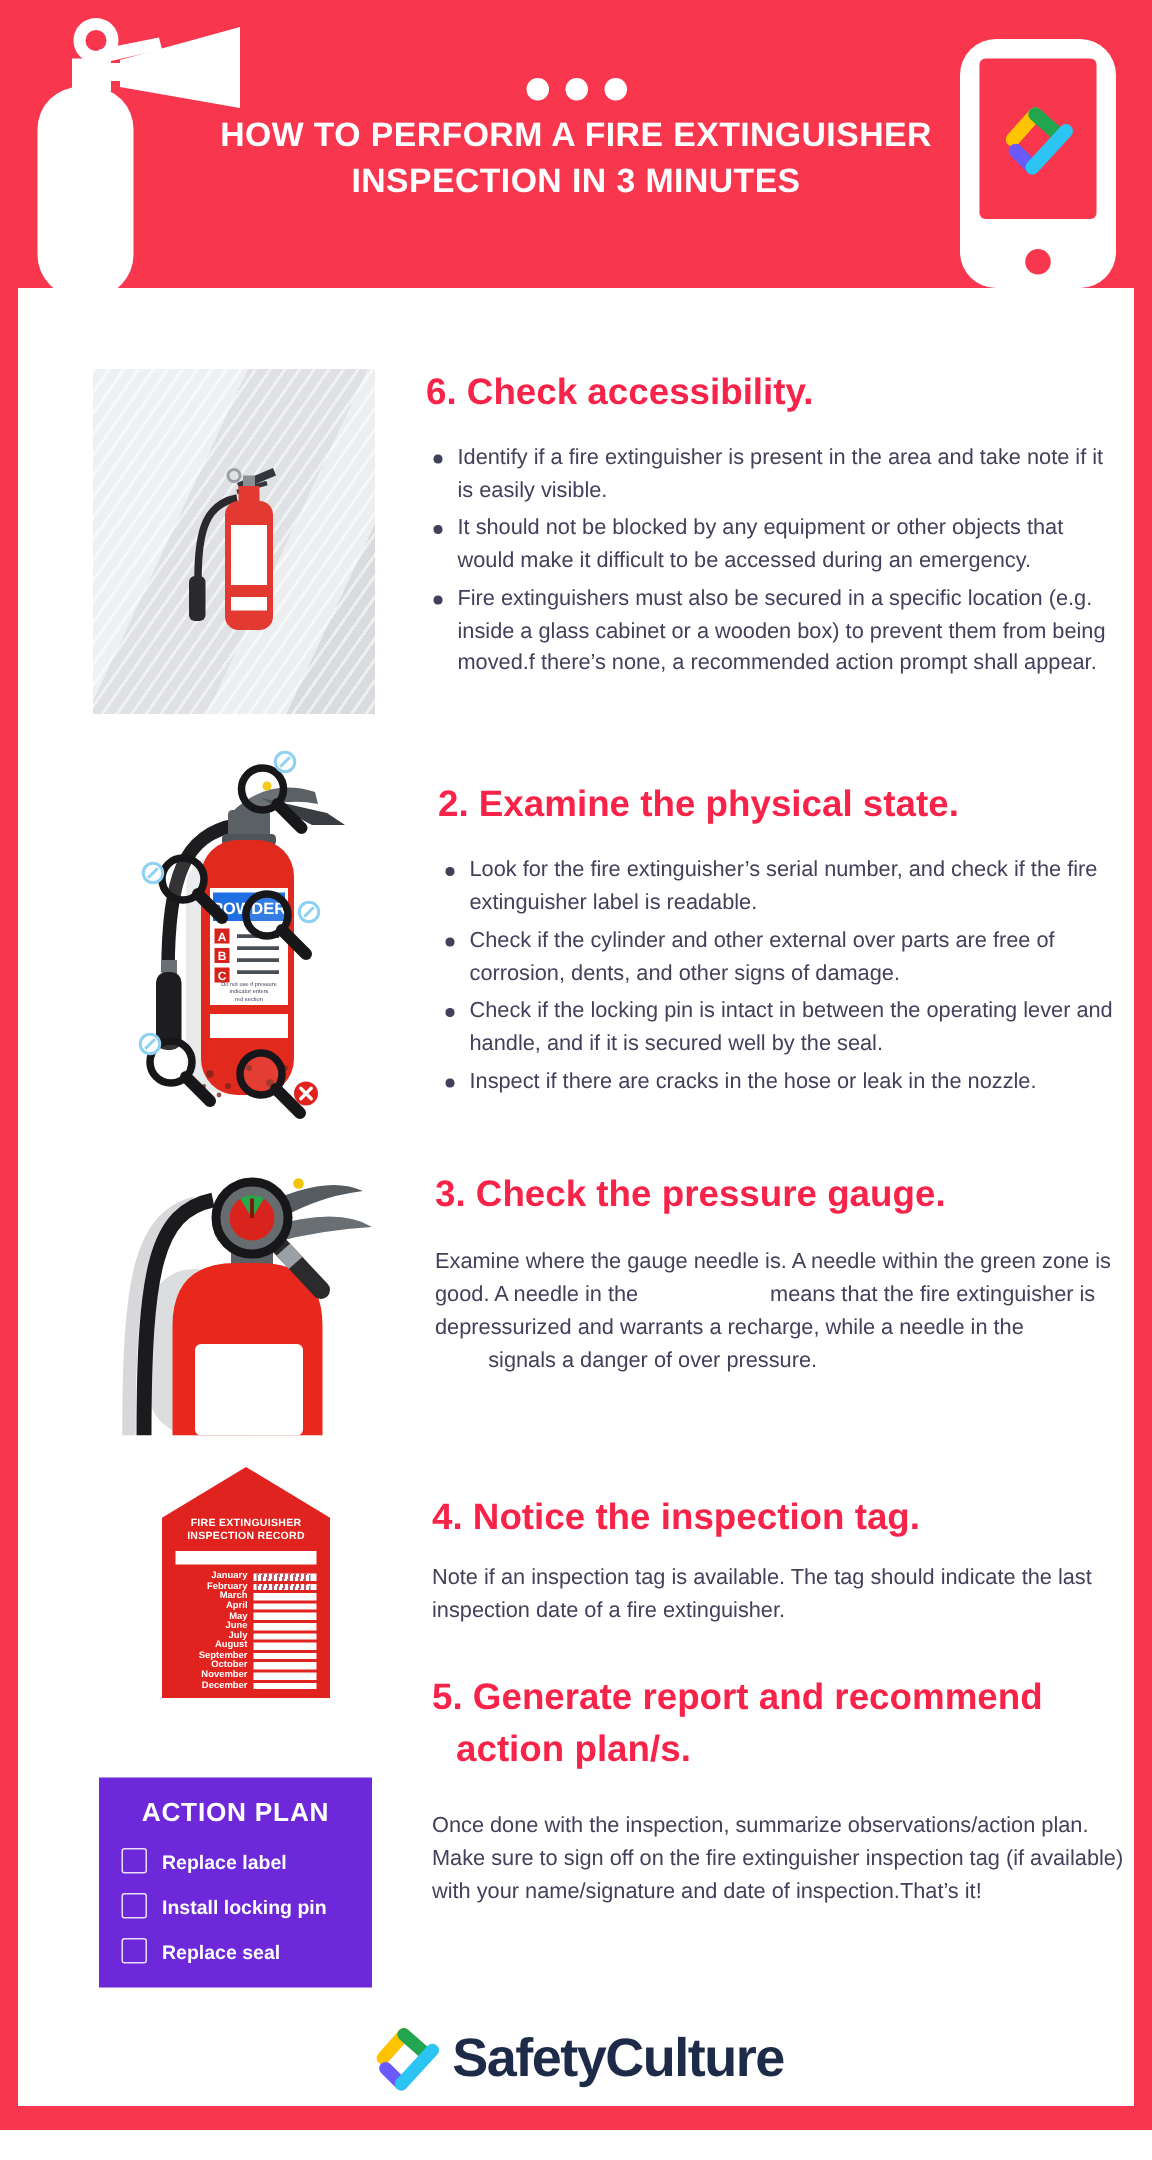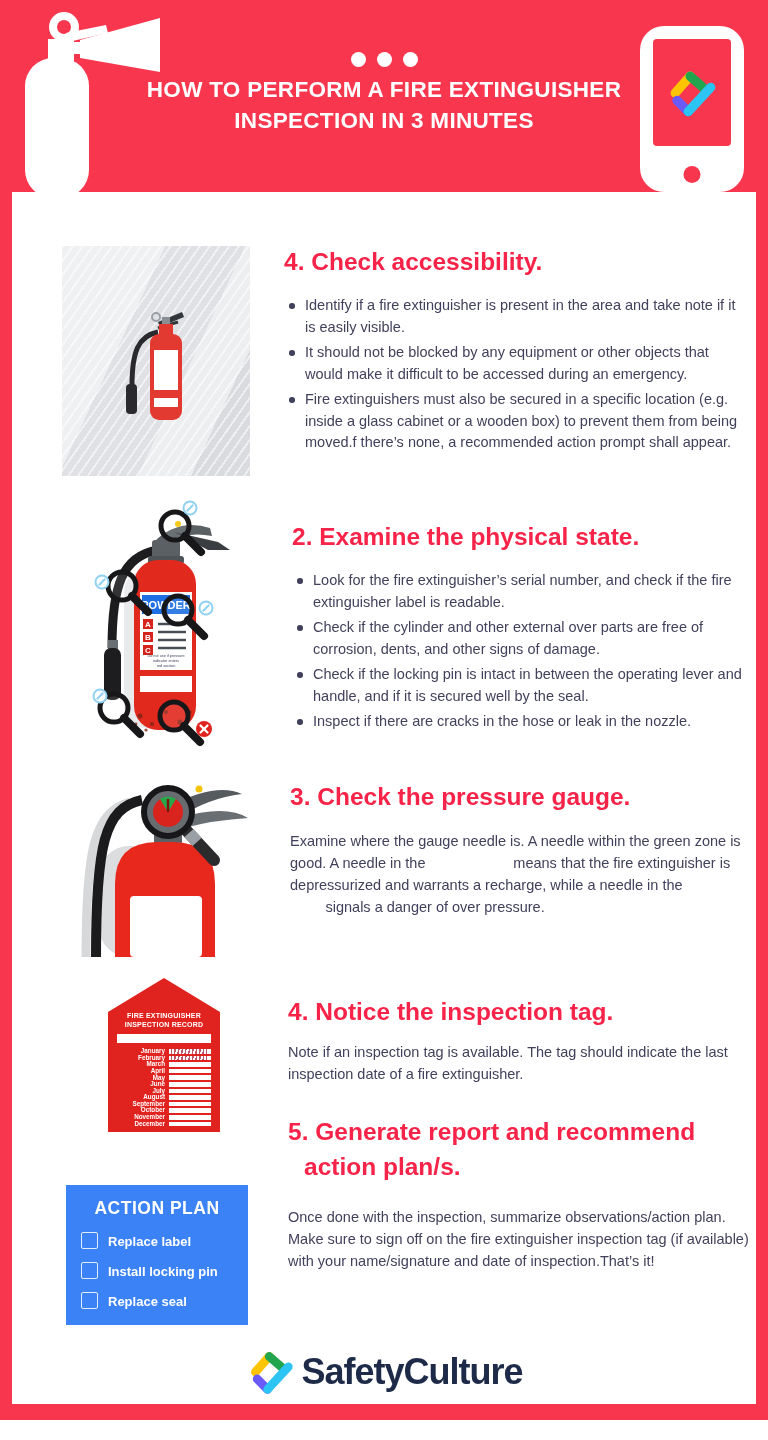--- a/index.html
+++ b/index.html
@@ -42,21 +42,21 @@
   .tag-title{padding-top:34px;text-align:center;color:#fff;font-weight:bold;font-size:7px;line-height:8.5px;letter-spacing:.2px;}
   .tag-bigbar{height:9px;background:#fff;margin:5px 9px 5px 9px;}
   .tag-rows{padding:0 9px;}
   .tag-row{display:flex;align-items:center;height:6.6px;}
   .tag-month{width:48px;text-align:right;font-size:6.3px;font-weight:bold;color:#fff;padding-right:4px;line-height:1;}
   .tag-bar{flex:1;height:4.6px;background:#fff;position:relative;}
   .scribble{position:absolute;left:2px;top:0;height:100%;width:85%;
     background:repeating-linear-gradient(100deg, rgba(170,30,50,.75) 0 1.5px, transparent 1.5px 3.5px);}
 
   
-  .action{position:absolute;left:66px;top:1185px;width:182px;height:140px;background:#3b82f6;}
+  .action{position:absolute;left:66px;top:1185px;width:182px;height:140px;background:#6d28d9;}
   .action-title{color:#fff;font-weight:bold;font-size:17.5px;letter-spacing:.5px;text-align:center;margin-top:13px;}
   .action-item{display:flex;align-items:flex-end;margin:13px 0 0 15px;}
   .checkbox{width:15px;height:15px;border:1.5px solid rgba(255,255,255,.85);border-radius:2px;flex:0 0 auto;}
   .action-label{color:#fff;font-weight:bold;font-size:13px;margin-left:10px;}
 
   
   .footer{position:absolute;top:1346px;left:0;width:768px;display:flex;justify-content:center;align-items:center;gap:4px;}
   .wordmark{font-size:36px;font-weight:bold;color:#1e2b48;letter-spacing:-1px;}
 </style>
 </head>
@@ -107,21 +107,21 @@
       <circle cx="94" cy="71" r="4" fill="none" stroke="#9aa0a5" stroke-width="2"></circle>
       <rect x="100" y="71" width="8" height="9" fill="#8a8f94"></rect>
       <rect x="97" y="78" width="14" height="14" fill="#e23a30"></rect>
       <rect x="88" y="88" width="32" height="86" rx="9" fill="#e23a30"></rect>
       <rect x="92" y="104" width="24" height="40" fill="#fff"></rect>
       <rect x="92" y="152" width="24" height="9" fill="#fff"></rect>
     </svg>
   </div>
 
   <div class="sec" style="left:284px;top:247px;width:465px;">
-    <h2>4. Check accessibility.</h2>
+    <h2>6. Check accessibility.</h2>
     <ul>
       <li>Identify if a fire extinguisher is present in the area and take note if it is easily visible.</li>
       <li>It should not be blocked by any equipment or other objects that would make it difficult to be accessed during an emergency.</li>
       <li>Fire extinguishers must also be secured in a specific location (e.g. inside a glass cabinet or a wooden box) to prevent them from being moved.f there’s none, a recommended action prompt shall appear.</li>
     </ul>
   </div>
 
   <svg class="illo2" width="190" height="250" viewBox="0 0 190 250">
     <defs>
       <g id="mg">

